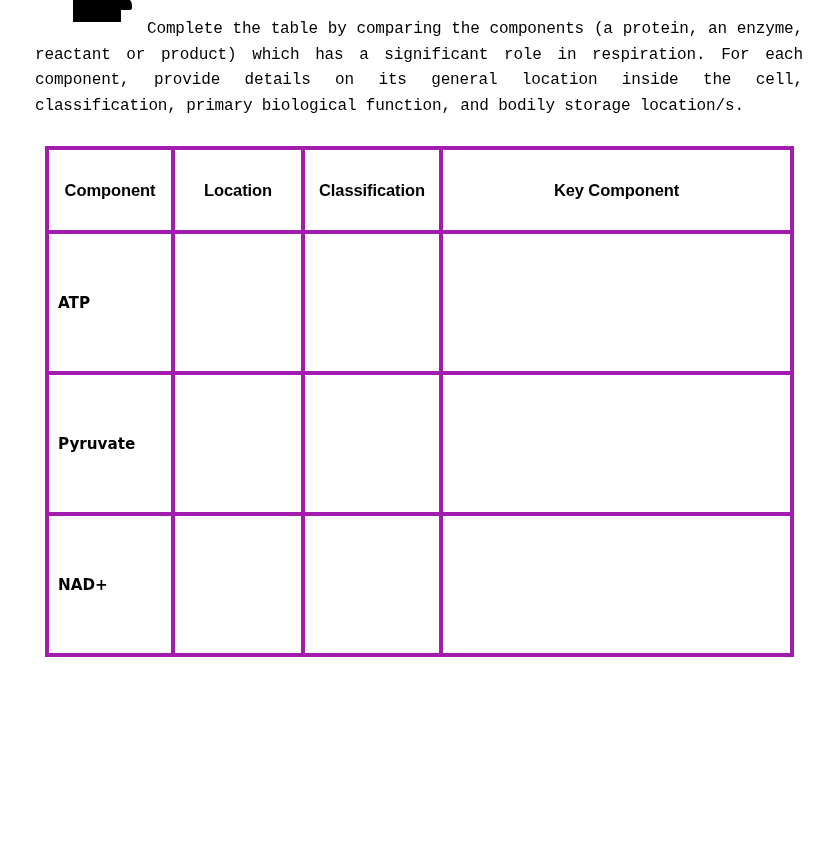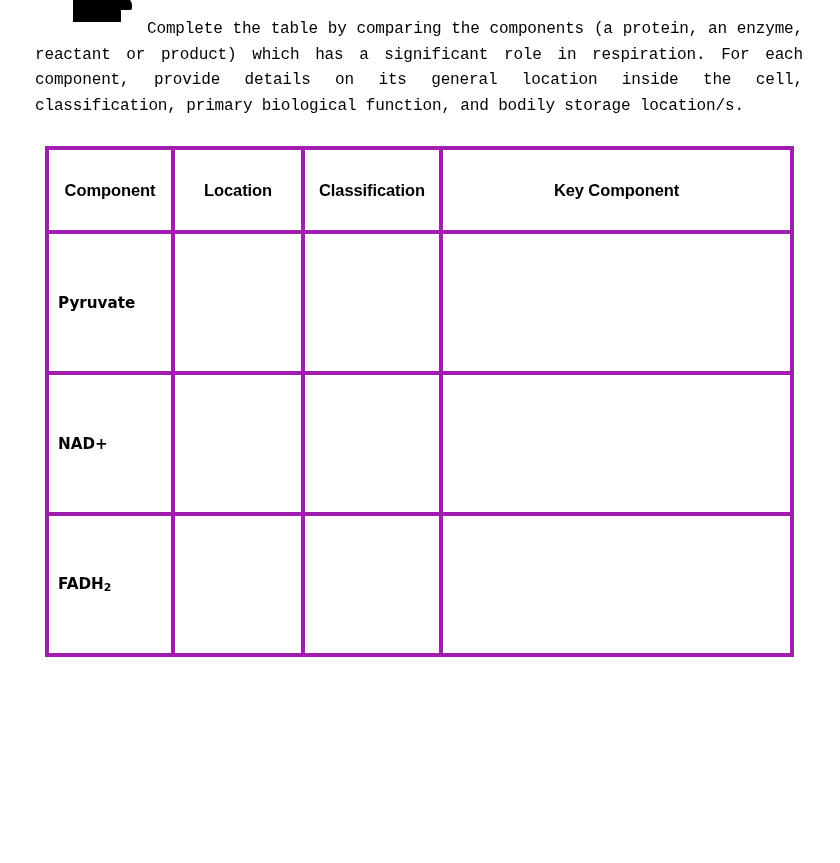--- a/index.html
+++ b/index.html
@@ -119,31 +119,31 @@
   <thead>
     <tr>
       <th>Component</th>
       <th>Location</th>
       <th>Classification</th>
       <th>Key Component</th>
     </tr>
   </thead>
   <tbody>
     <tr>
+      <td class="cell-component"><span>ATP</span></td>
+      <td class="cell-empty"></td>
+      <td class="cell-empty"></td>
+      <td class="cell-empty"></td>
+    </tr>
+    <tr>
       <td class="cell-component"><span>Pyruvate</span></td>
       <td class="cell-empty"></td>
       <td class="cell-empty"></td>
       <td class="cell-empty"></td>
     </tr>
     <tr>
       <td class="cell-component"><span>NAD+</span></td>
       <td class="cell-empty"></td>
       <td class="cell-empty"></td>
       <td class="cell-empty"></td>
     </tr>
-    <tr>
-      <td class="cell-component"><span>FADH</span><sub>2</sub></td>
-      <td class="cell-empty"></td>
-      <td class="cell-empty"></td>
-      <td class="cell-empty"></td>
-    </tr>
   </tbody>
 </table>
 
 </body></html>

